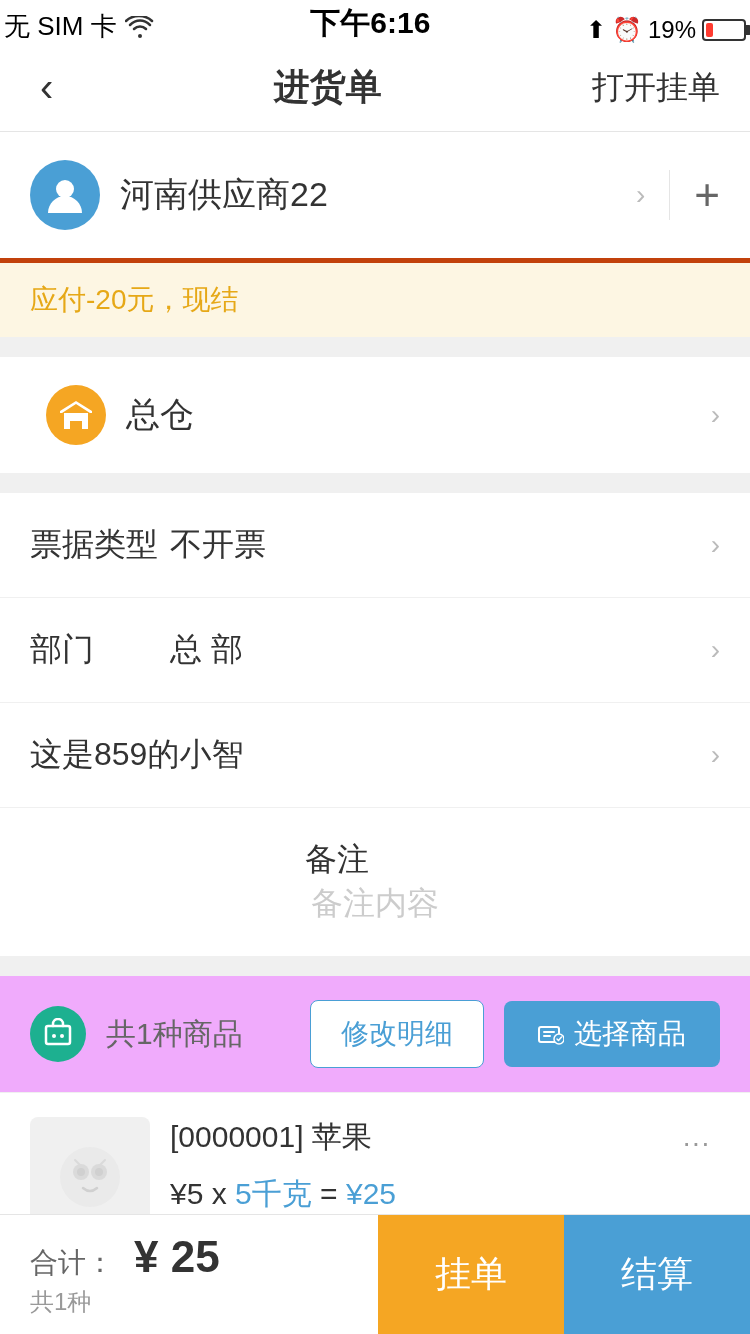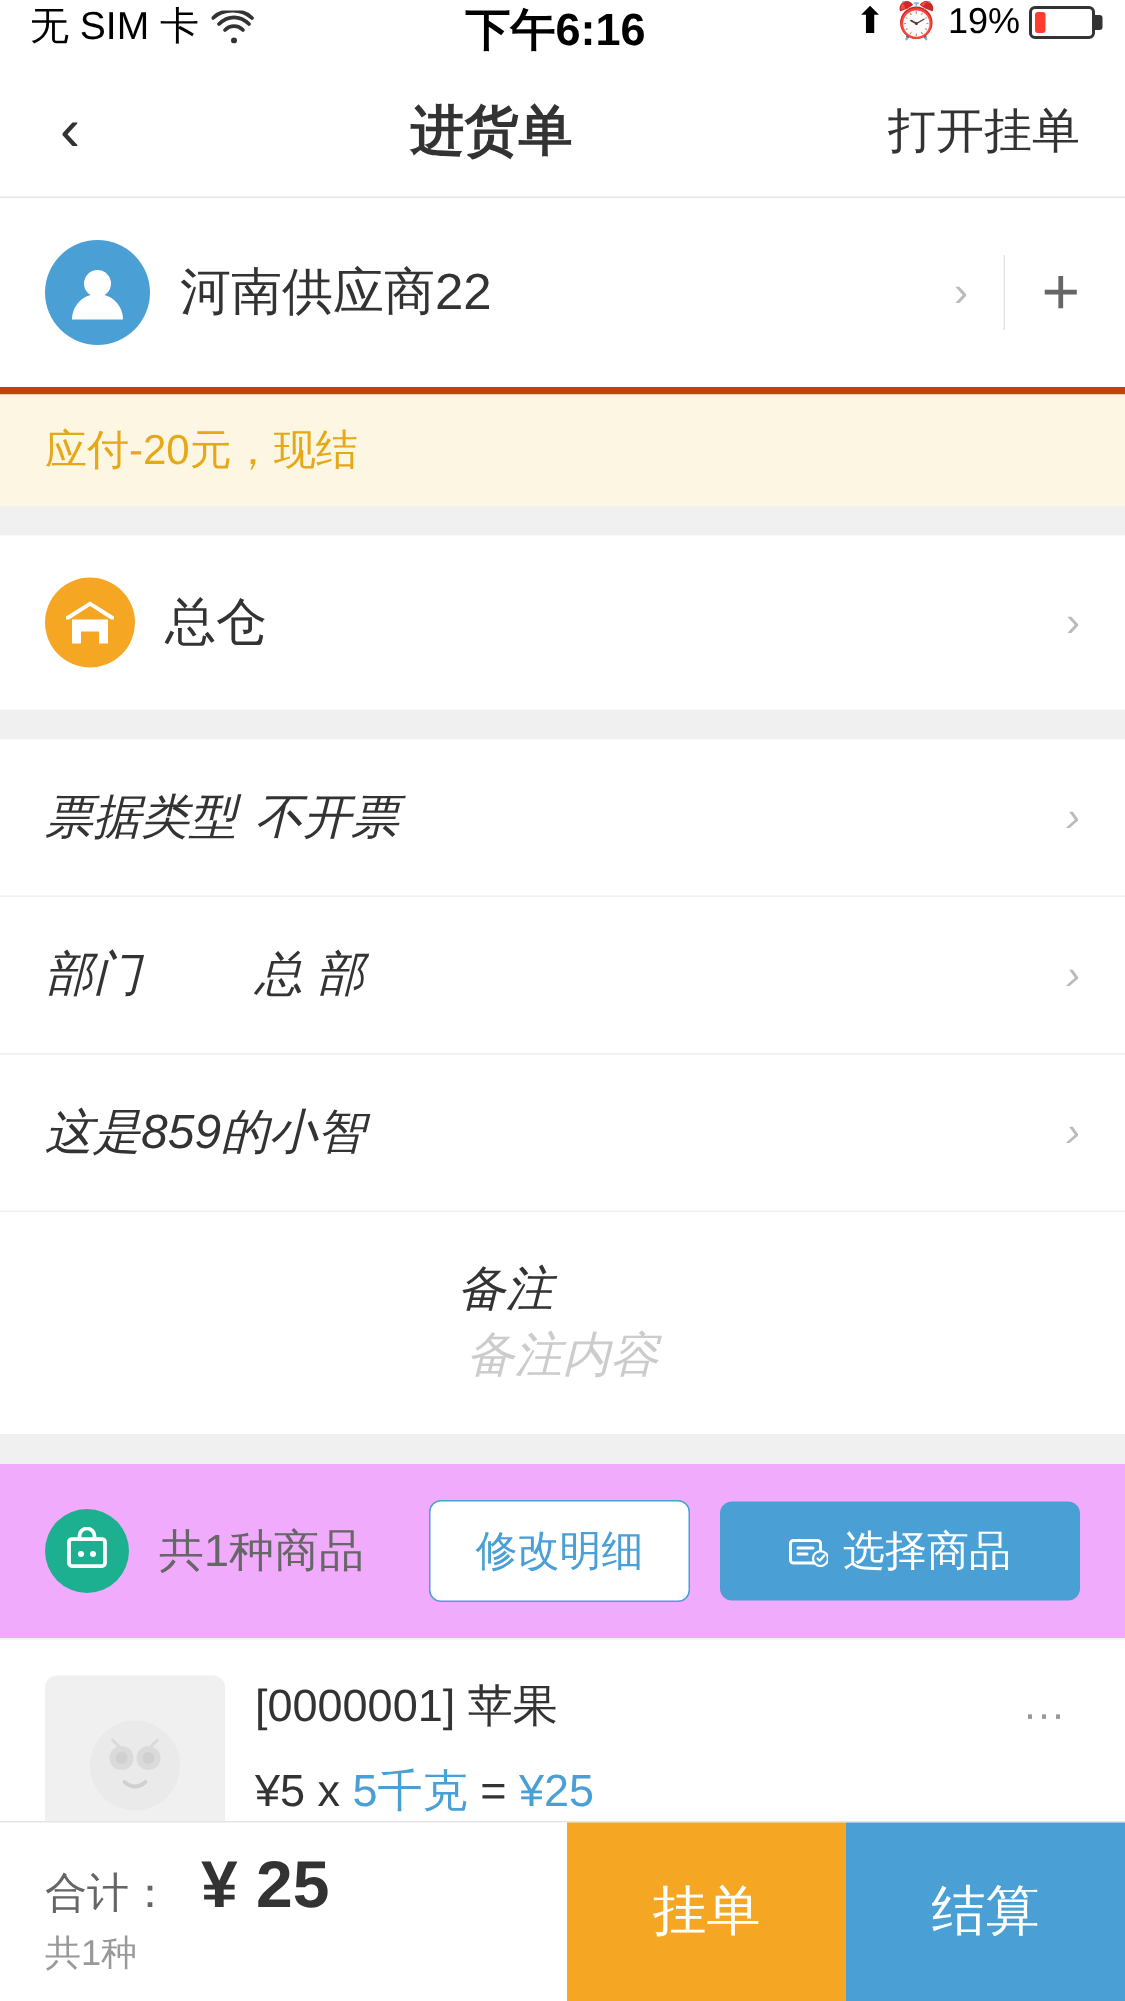--- a/index.html
+++ b/index.html
@@ -11,23 +11,23 @@
       min-height: 1334px;
       overflow-x: hidden;
       font-size: 32px;
     }
 
     
     .status-bar {
       height: 44px;
       background: #fff;
       display: flex;
-      align-items: flex-start;
+      align-items: flex-end;
       justify-content: space-between;
-      padding: 0 20px;
+      padding: 0 4px;
       font-size: 28px;
       font-weight: 500;
     }
     .status-left { display: flex; align-items: center; gap: 8px; font-size: 26px; }
     .status-center { font-size: 30px; font-weight: 600; }
     .status-right { display: flex; align-items: center; gap: 6px; font-size: 24px; }
     .battery {
       width: 44px; height: 22px;
       border: 2px solid #333;
       border-radius: 4px;
@@ -137,20 +137,21 @@
       padding: 18px 30px;
       font-size: 28px;
       color: #e6a817;
     }
 
     
     .warehouse-row {
       display: flex;
       align-items: center;
       padding: 28px 30px;
+      margin-left: 16px;
     }
     .warehouse-icon {
       width: 60px;
       height: 60px;
       border-radius: 50%;
       background: #f5a623;
       display: flex;
       align-items: center;
       justify-content: center;
       margin-right: 20px;
@@ -164,21 +165,20 @@
     }
 
     
     .form-card { background: #fff; }
     .form-row {
       display: flex;
       align-items: center;
       padding: 30px 30px;
       border-bottom: 1px solid #f0f0f0;
       min-height: 100px;
-      font-style: italic;
     }
     .form-row:last-child { border-bottom: none; flex-direction: column; }
     .form-label {
       font-size: 32px;
       color: #333;
       width: 140px;
       flex-shrink: 0;
     }
     .form-value {
       flex: 1;
@@ -231,21 +231,21 @@
       background: #fff;
       padding: 14px 30px;
       border-radius: 8px;
       font-size: 28px;
       cursor: pointer;
     }
     .btn-primary {
       background: #4a9fd5;
       color: #fff;
       border: none;
-      padding: 14px 46px;
+      padding: 14px 34px;
       border-radius: 8px;
       font-size: 28px;
       cursor: pointer;
       display: flex;
       align-items: center;
       gap: 10px;
     }
 
     
     .product-item {

